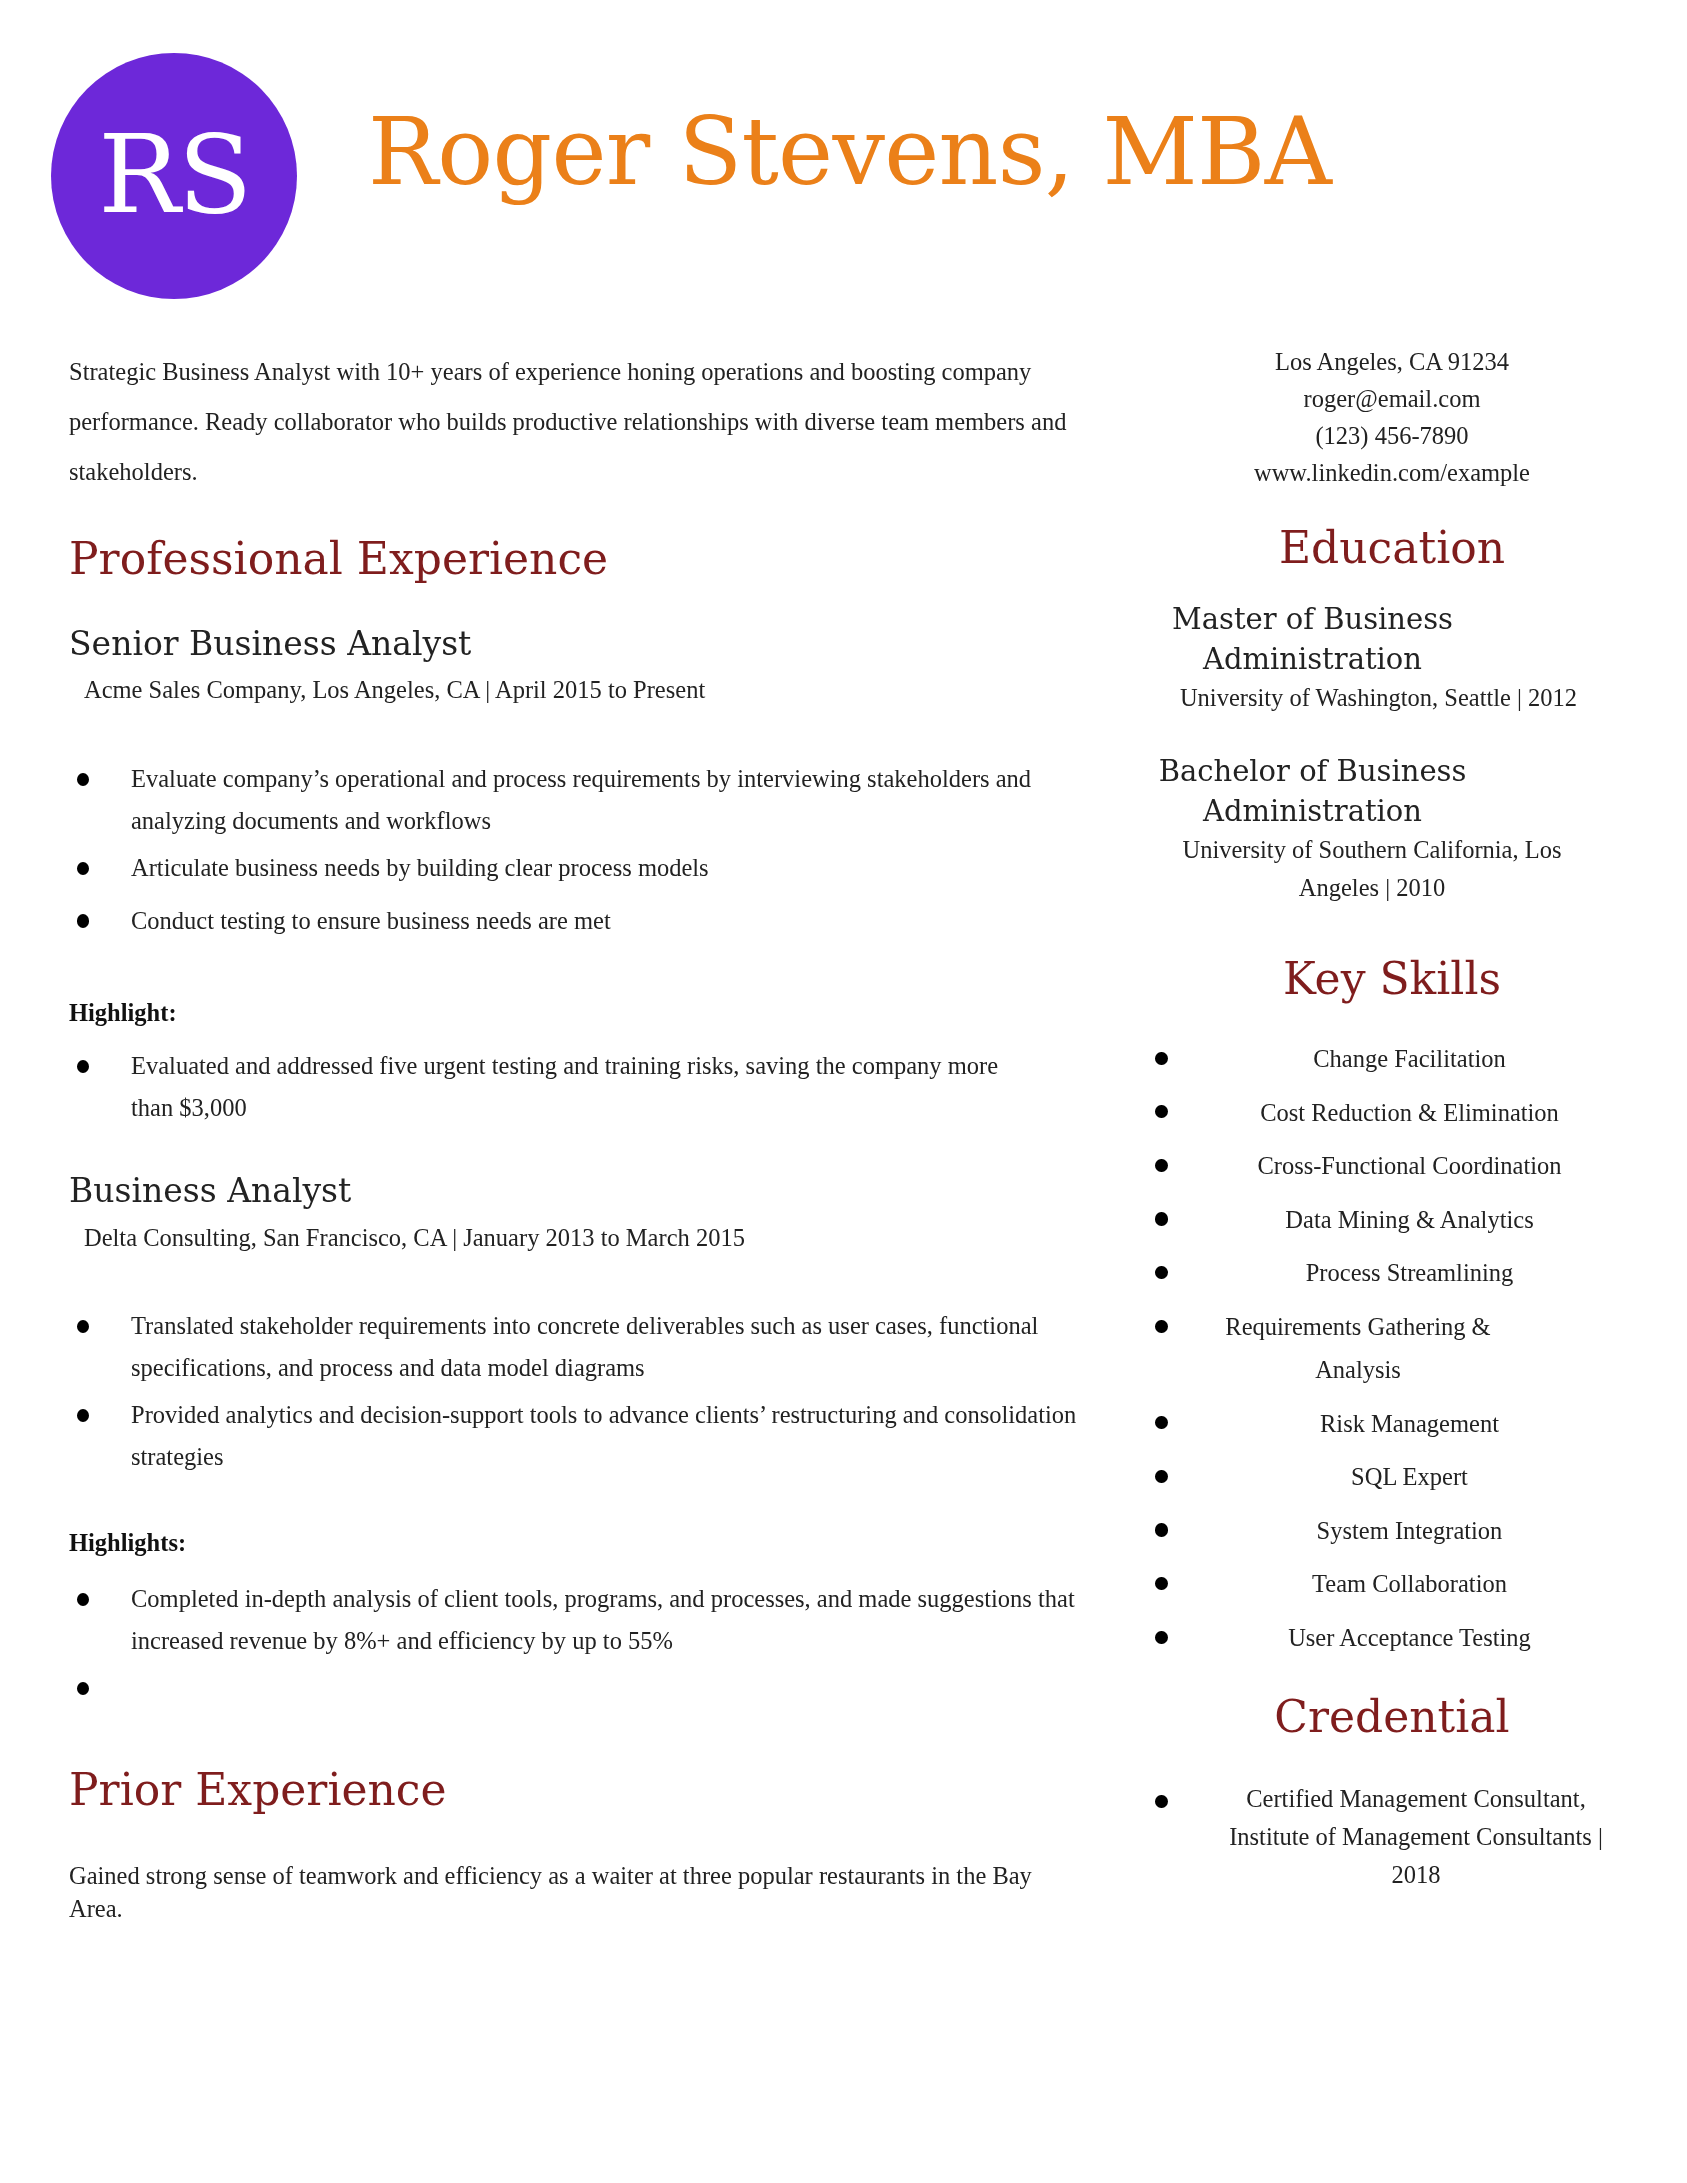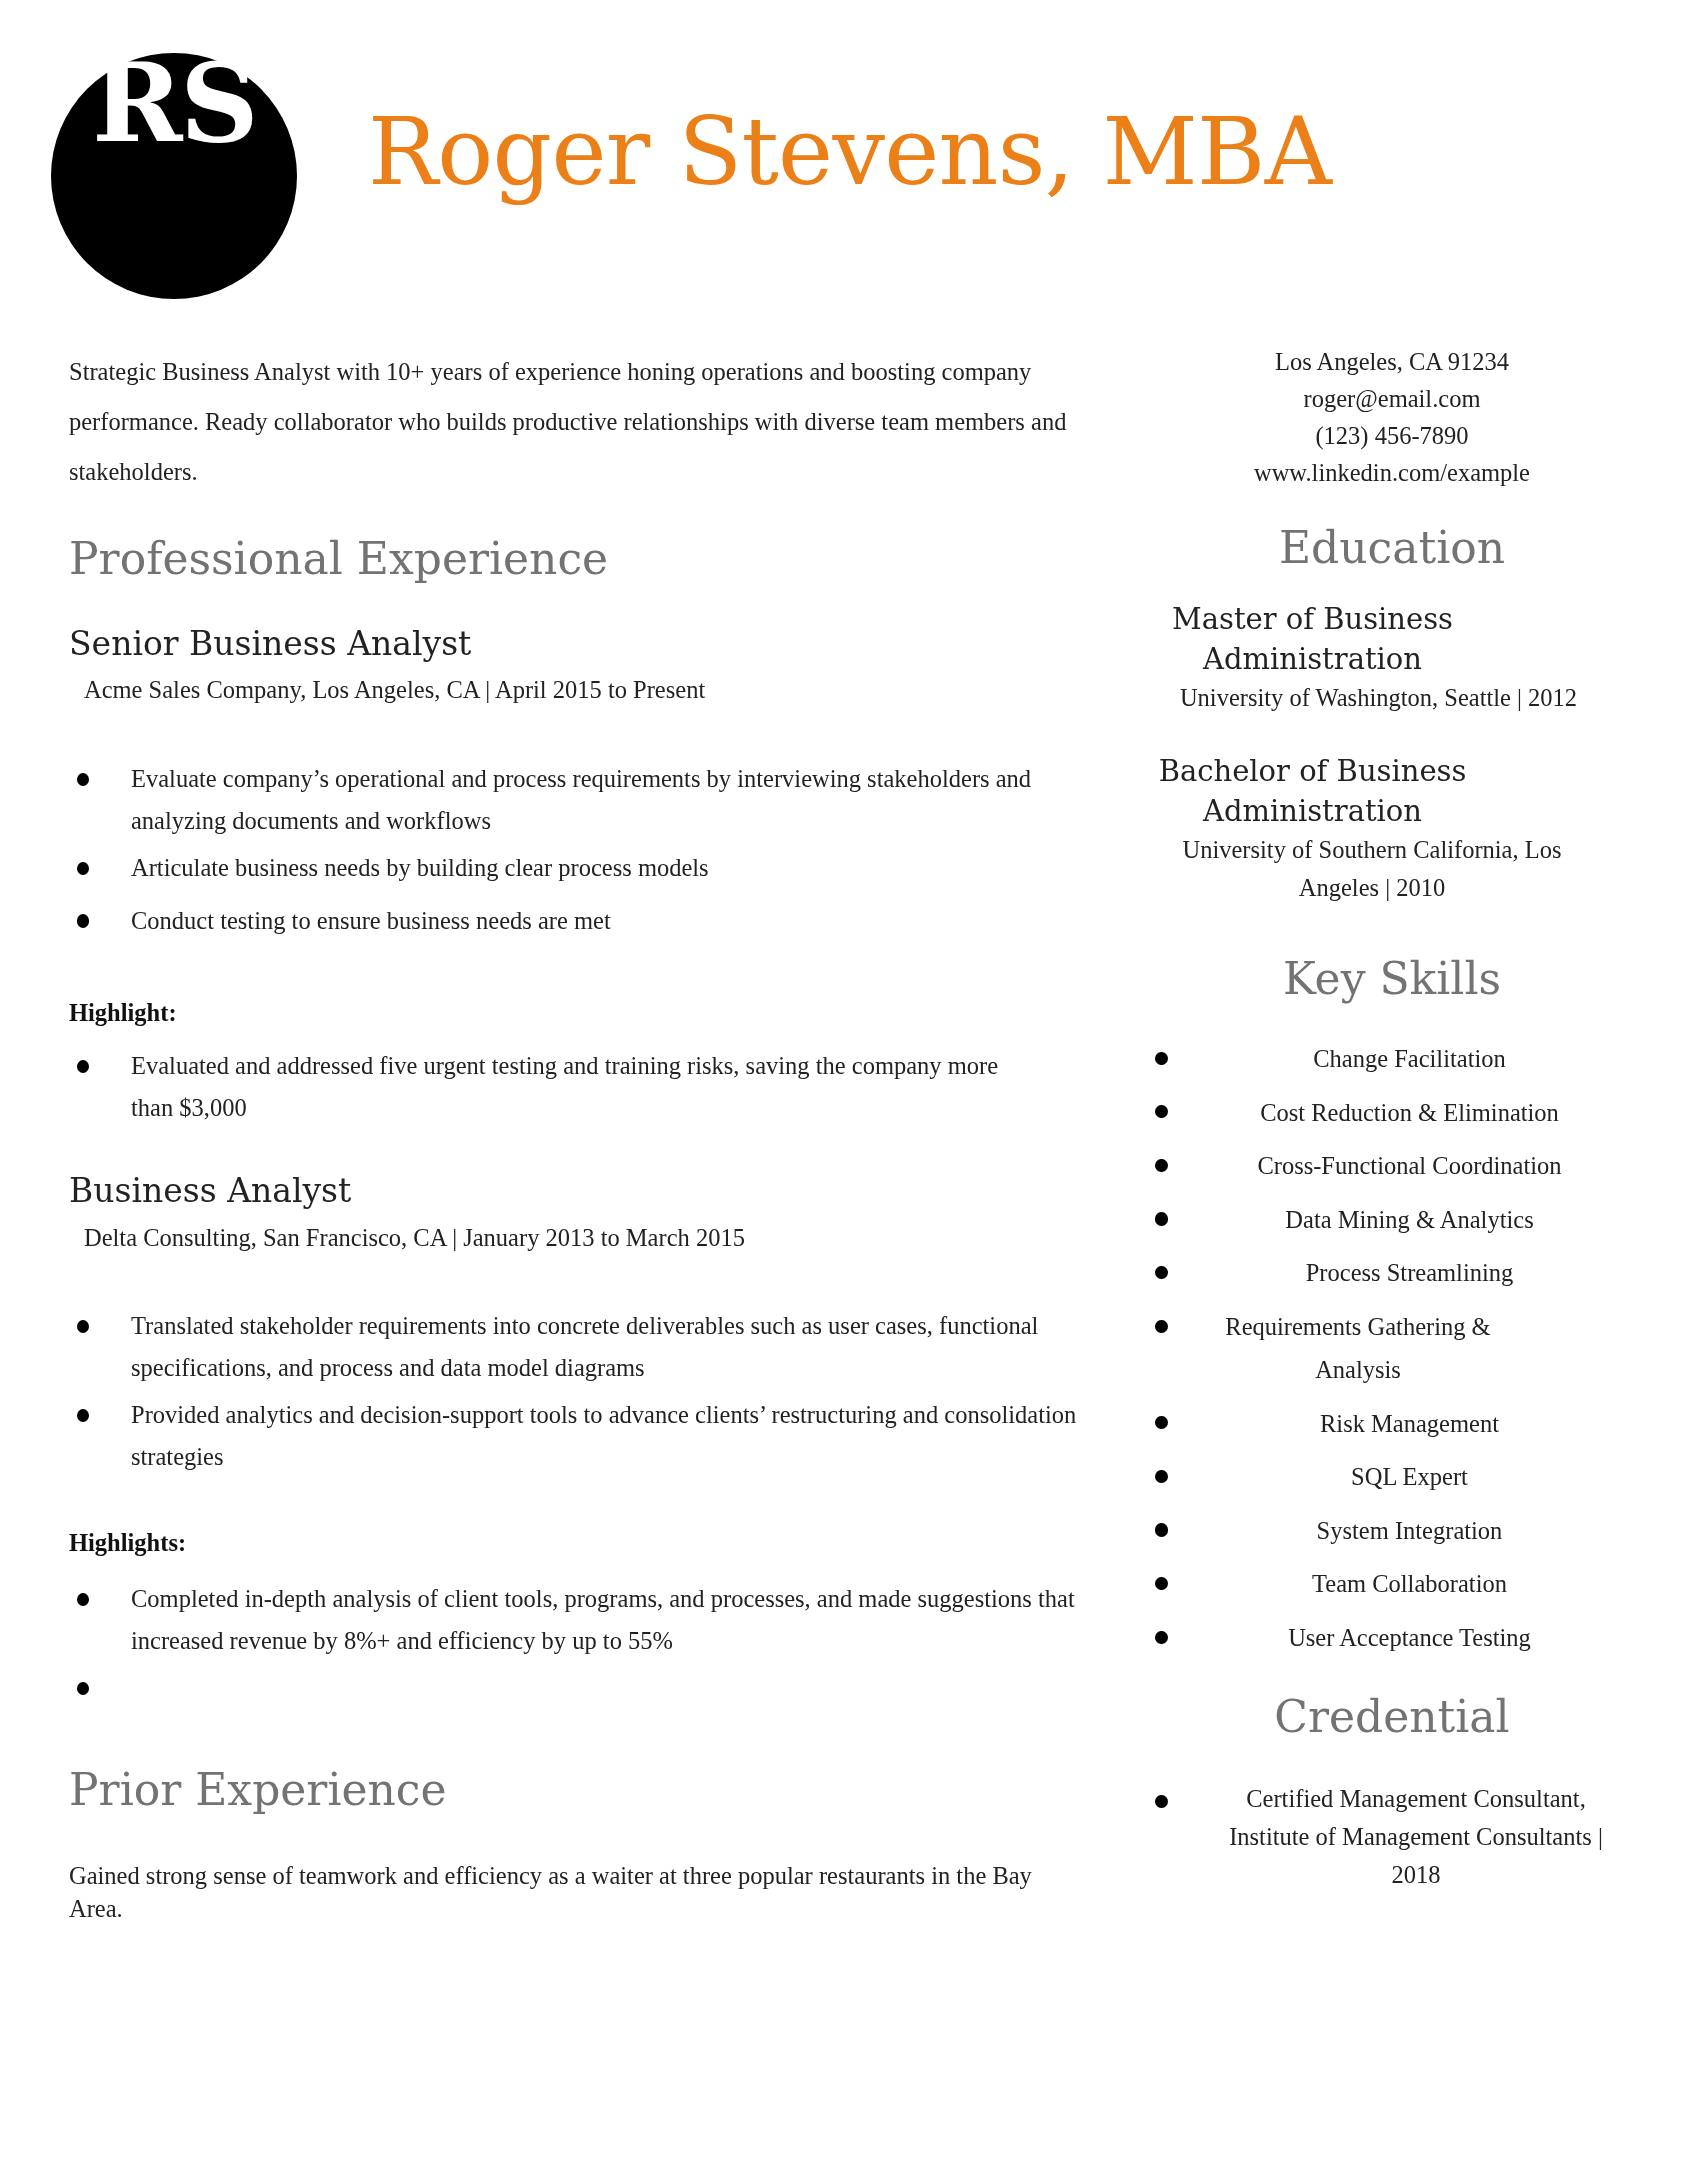--- a/index.html
+++ b/index.html
@@ -1,25 +1,25 @@
 <!DOCTYPE html>
 <html style="font-size:10.6px"><head>
 <meta charset="utf-8">
 <style>
   html, body { margin: 0; padding: 0; background: #ffffff; }
   body { width: 1687px; height: 2183px; position: relative; overflow: hidden;
          font-family: "Liberation Serif", "DejaVu Serif", serif; color: #222222; }
   .abs { position: absolute; }
   .monogram { left: 51px; top: 53px; width: 246px; height: 246px; border-radius: 50%;
-              background: #000000; display: flex; align-items: flex-start; justify-content: center; font-weight: bold; }
+              background: #6d28d9; display: flex; align-items: center; justify-content: center; }
   .monogram span { color: #ffffff; font-size: 109px; font-family: "DejaVu Serif", "Liberation Serif", serif; letter-spacing: -2.6px; line-height: 1; margin-top: -4px; }
   .name { left: 368px; top: 106px; font-size: 93px; color: #EB8019; font-family: "DejaVu Serif", "Liberation Serif", serif; line-height: 1; white-space: nowrap; letter-spacing: -0.7px; }
   .body-text { font-size: 24.5px; color: #222; line-height: 50px; }
   .summary { left: 69px; top: 347px; width: 1019px; }
-  .heading { font-family: "DejaVu Serif", "Liberation Serif", serif; color: #737373; font-size: 44px; line-height: 1; white-space: nowrap; }
+  .heading { font-family: "DejaVu Serif", "Liberation Serif", serif; color: #7f1d1d; font-size: 44px; line-height: 1; white-space: nowrap; }
   .job-title { font-family: "DejaVu Serif", "Liberation Serif", serif; font-size: 33px; color: #222; line-height: 1; white-space: nowrap; }
   .job-meta { font-size: 24.5px; color: #222; white-space: nowrap; line-height: 1; margin-left: 15px; }
   .label-bold { font-size: 24.5px; font-weight: bold; color: #111; line-height: 1; }
   ul.bullets { list-style: none; margin: 0; padding: 0; }
   ul.bullets li { position: relative; padding-left: 62px; font-size: 24.5px; line-height: 42px; color: #222; }
   ul.bullets li .dot { position: absolute; left: 8px; top: 14.6px; width: 12px; height: 13.2px; border-radius: 50%; background: #000; }
   .right-col { left: 1147px; width: 490px; text-align: center; }
   .contact-line { font-size: 24.5px; line-height: 37px; color: #222; white-space: nowrap; }
   .edu-degree { font-family: "DejaVu Serif", "Liberation Serif", serif; font-size: 29px; line-height: 40px; color: #222; }
   .edu-school { font-size: 24.5px; line-height: 38px; color: #222; }

